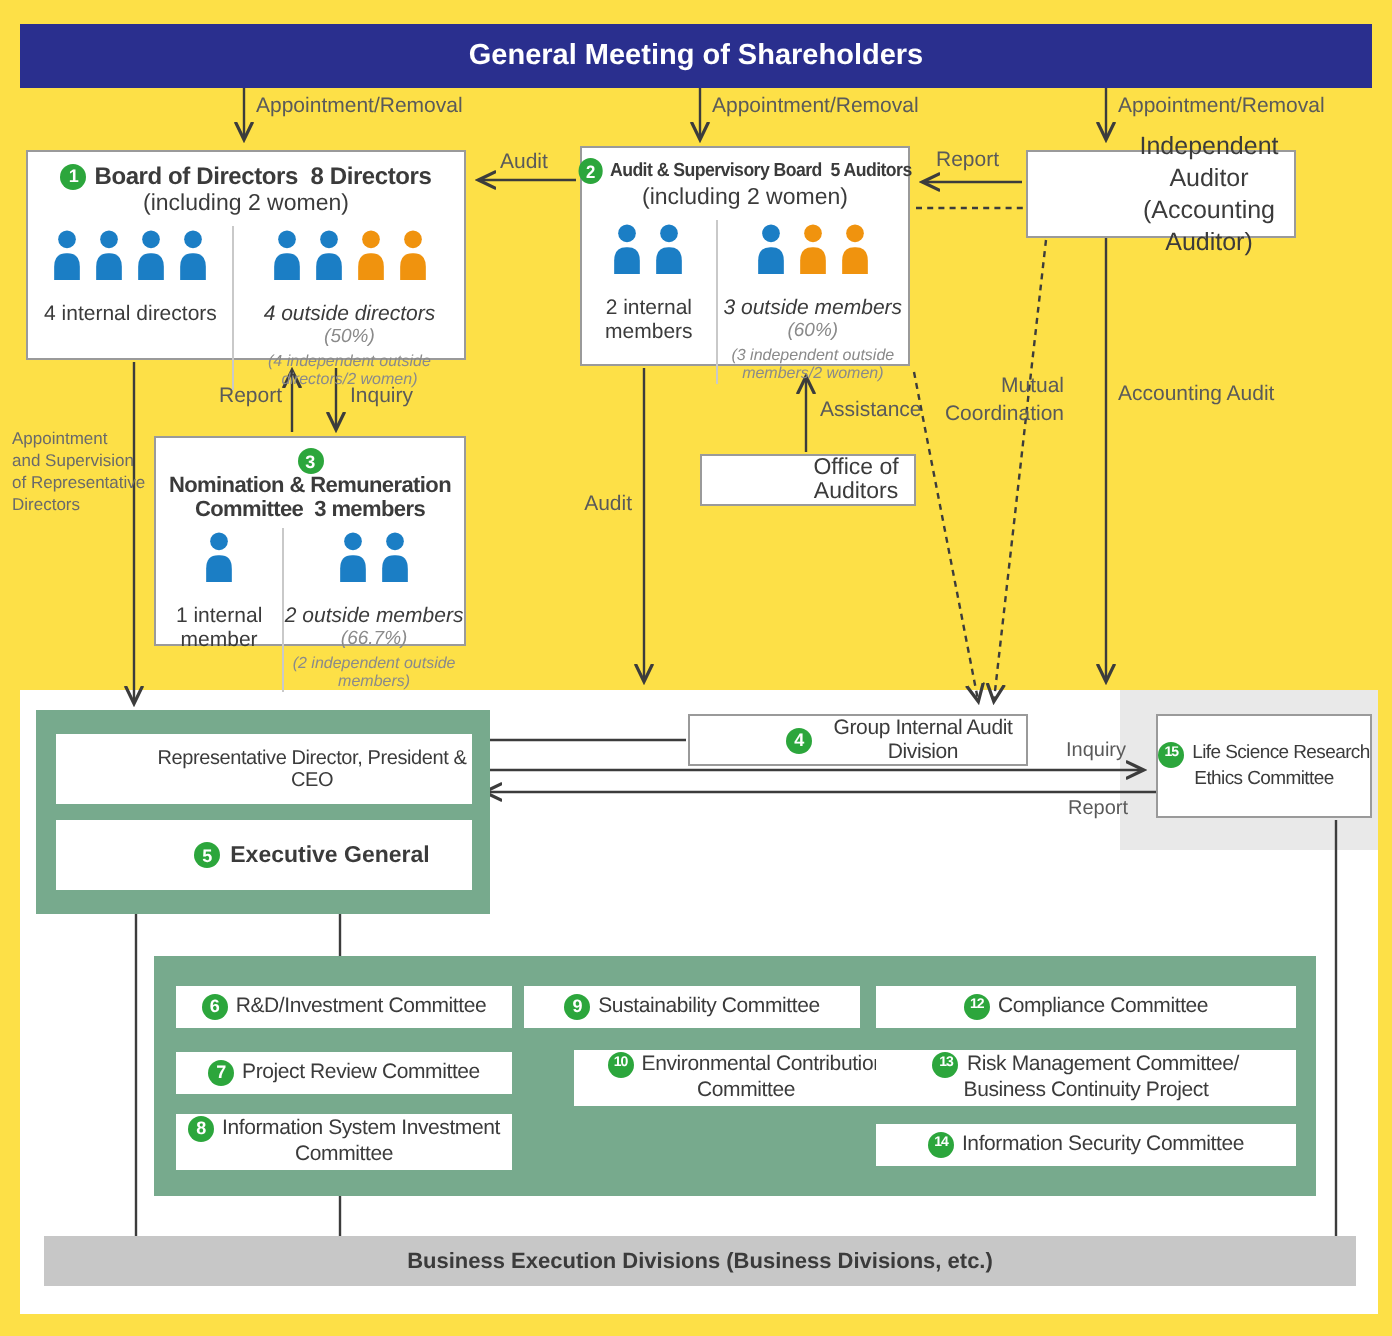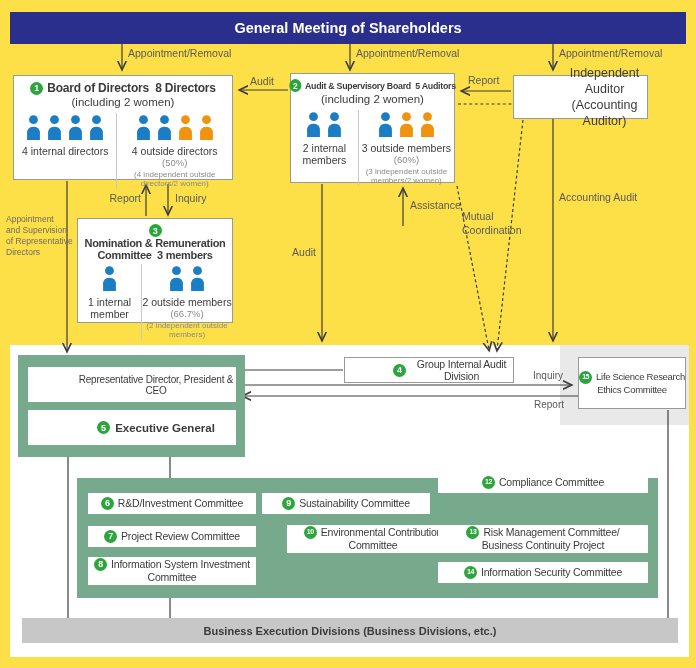--- a/index.html
+++ b/index.html
@@ -10,24 +10,24 @@
   .whitearea{position:absolute;left:10px;top:345px;width:679px;height:312px;background:#ffffff;}
   .graypatch{position:absolute;left:560px;top:345px;width:129px;height:80px;background:#e9e9e9;}
   .box{position:absolute;background:#fff;border:1px solid #9a9a9a;box-sizing:border-box;}
   .obox{display:flex;flex-direction:column;padding-top:5px;}
   .t{display:flex;justify-content:center;align-items:center;gap:4px;font-weight:bold;font-size:12px;letter-spacing:-0.2px;}
   .t2{justify-content:center;text-align:center;font-weight:bold;font-size:11px;letter-spacing:-0.3px;}
   .asb-t{font-size:9.5px;letter-spacing:-0.3px;transform:scaleX(0.93);transform-origin:50% 50%;white-space:nowrap;}
   .sub{text-align:center;font-size:11.5px;margin-top:1px;}
   .cols{display:flex;flex:1;margin-top:5px;}
   .col{display:flex;flex-direction:column;align-items:center;box-sizing:border-box;padding-top:2px;}
-  .col.r{border-left:1px solid #c9c9c9;}
+  .col.r{border-left:1px solid #c9c9c9;font-style:italic;}
   .people{display:flex;gap:4px;justify-content:center;align-items:flex-end;}
   .person{width:17px;height:25px;display:block;}
-  .glabel{font-size:10.5px;text-align:center;line-height:1.15;margin-top:5px;}
+  .glabel{font-size:10.5px;text-align:center;line-height:1.15;margin-top:11px;}
   .pct{font-size:9.5px;color:#8a8a8a;text-align:center;line-height:1.1;margin-top:1px;}
   .note{font-size:8px;color:#8a8a8a;text-align:center;line-height:1.2;margin-top:1px;padding:0 4px;}
   .badge{display:inline-flex;flex:none;align-items:center;justify-content:center;width:13px;height:13px;
          border-radius:50%;background:#2ca63c;color:#fff;font-size:9px;font-weight:bold;}
   .badge.b2{font-size:7px;letter-spacing:-0.5px;}
   .lab{position:absolute;font-size:10.5px;color:#5a5a5a;white-space:nowrap;}
   .lab.wrap{white-space:pre-line;}
   .simplebox{display:flex;align-items:center;justify-content:center;text-align:center;padding-left:48px;}
   .greenpanel{position:absolute;background:#77aa8d;}
   .cbox{position:absolute;background:#fff;display:flex;flex-direction:column;align-items:center;justify-content:center;
@@ -89,21 +89,21 @@
   <div class="lab" style="left:250px;top:75px;">Audit</div>
   <div class="lab" style="left:468px;top:74px;">Report</div>
   <div class="lab" style="left:105px;top:192px;width:36px;text-align:right;">Report</div>
   <div class="lab" style="left:175px;top:192px;">Inquiry</div>
   <div class="lab wrap" style="left:6px;top:214px;font-size:8.5px;line-height:1.3;color:#6a6a6a;">Appointment
 and Supervision
 of Representative
 Directors</div>
   <div class="lab" style="left:410px;top:199px;">Assistance</div>
   <div class="lab" style="left:278px;top:246px;width:38px;text-align:right;">Audit</div>
-  <div class="lab wrap" style="left:462px;top:186px;width:70px;text-align:left;line-height:1.35;margin-top:23px;">Mutual
+  <div class="lab wrap" style="left:462px;top:186px;width:70px;text-align:right;line-height:1.35;">Mutual
 Coordination</div>
   <div class="lab" style="left:559px;top:191px;">Accounting Audit</div>
   <div class="lab" style="left:533px;top:370px;font-size:10px;">Inquiry</div>
   <div class="lab" style="left:534px;top:399px;font-size:10px;">Report</div>
 
   <div class="box obox" style="left:13px;top:75px;width:220px;height:105px;">
     <div class="t">
       <span class="badge">1</span>
       <span>Board of Directors&nbsp;&nbsp;8 Directors</span>
     </div>
@@ -230,20 +230,23 @@
               <path d="M2.3,30 V22 Q2.3,14 9.5,14 H10.5 Q17.7,14 17.7,22 V30 Z" fill="#1b7ec5"></path>
             </svg>
           </span>
         <div class="glabel">2 outside members</div>
         <div class="pct">(66.7%)</div>
         <div class="note">(2 independent outside members)</div>
       </div>
     </div>
   </div>
 
+  <div class="box simplebox" style="left:350px;top:227px;width:108px;height:26px;font-size:11.5px;">
+    <span>Office of Auditors</span>
+  </div>
 
   <div class="greenpanel" style="left:18px;top:355px;width:227px;height:102px;"></div>
   <div class="box simplebox" style="left:28px;top:367px;width:208px;height:35px;border:none;font-size:10px;letter-spacing:-0.2px;">
     <span>Representative Director, President &amp; CEO</span>
   </div>
   <div class="box simplebox" style="left:28px;top:410px;width:208px;height:35px;border:none;font-size:11.5px;font-weight:600;gap:5px;">
     <span class="badge">5</span>
     <span>Executive General</span>
   </div>
 
@@ -289,21 +292,21 @@
       </div>
   </div>
   <div class="cbox" style="left:287px;top:525px;width:172px;height:28px;">
     <div class="l1">
         <span class="badge b2">10</span>
         <span>Environmental Contribution</span>
       </div>
     <div>Committee</div>
   </div>
 
-  <div class="cbox" style="left:438px;top:472px;width:210px;height:21px;">
+  <div class="cbox" style="left:438px;top:493px;width:210px;height:21px;">
     <div class="l1">
         <span class="badge b2">12</span>
         <span>Compliance Committee</span>
       </div>
   </div>
   <div class="cbox" style="left:438px;top:525px;width:210px;height:28px;">
     <div class="l1">
         <span class="badge b2">13</span>
         <span>Risk Management Committee/</span>
       </div>

